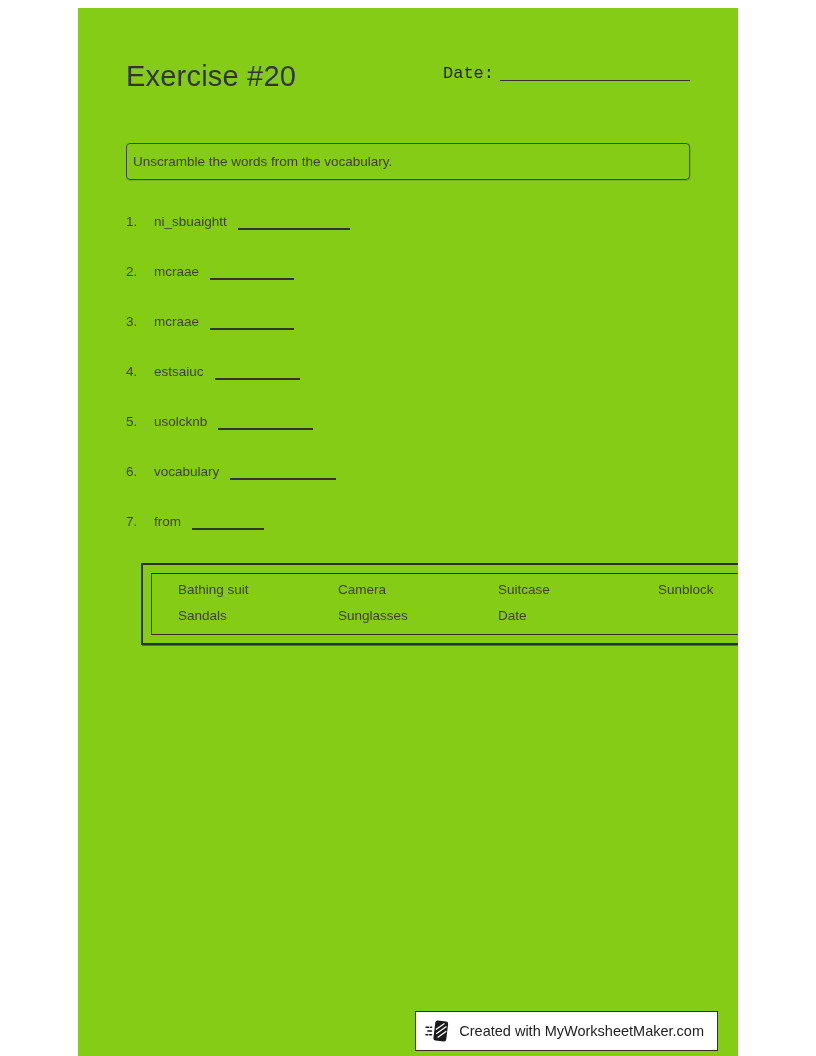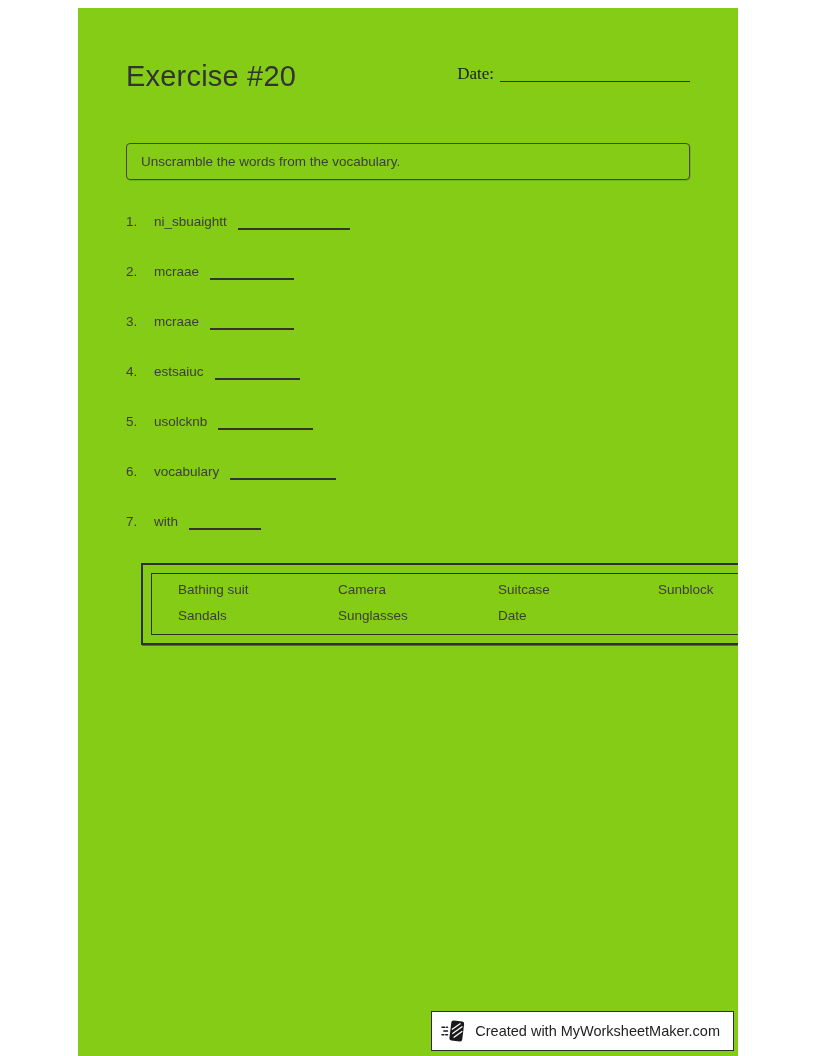--- a/index.html
+++ b/index.html
@@ -26,39 +26,39 @@
     font-size: 29px;
     font-weight: 400;
     color: #333333;
     line-height: 32px;
     letter-spacing: 0.2px;
   }
   .date-area {
     display: flex;
     align-items: baseline;
     margin-top: 4px;
-    font-family: Liberation Serif, serif;
+    font-family: Liberation Mono, monospace;
     font-size: 17px;
     color: #222222;
   }
   .date-line {
     display: inline-block;
     width: 190px;
     height: 0;
     border-bottom: 1.5px solid #333333;
     margin-left: 6px;
     position: relative;
     top: 3px;
   }
   
   .instruction-box {
     margin-top: 51px;
     border: 1px solid #444444;
     border-radius: 4px;
-    padding: 9px 14px;
+    padding: 9px 6px;
     font-size: 13.5px;
     line-height: 17px;
     color: #3d3d3d;
     box-shadow: 0.5px 0.5px 0 rgba(60,60,60,0.35);
   }
   
   .questions {
     margin: 33px 0 0 0;
     padding: 0;
     list-style: none;
@@ -94,21 +94,21 @@
     display: grid;
     grid-template-columns: repeat(4, 160px);
     row-gap: 8px;
     font-size: 13.5px;
     line-height: 18px;
     color: #3d3d3d;
   }
   
   .credit-badge {
     position: absolute;
-    right: 4px;
+    right: 20px;
     bottom: 13px;
     display: flex;
     align-items: center;
     gap: 8px;
     border: 1.5px solid #2f2f2f;
     background: #ffffff;
     padding: 7px 13px 7px 9px;
     font-size: 14.5px;
     color: #222222;
   }
@@ -164,21 +164,21 @@
   </li>
 
   <li class="question">
     <span class="qnum">6.</span>
     <span class="qword">vocabulary</span>
     <span class="qblank" style="width: 106px;"></span>
   </li>
 
   <li class="question">
     <span class="qnum">7.</span>
-    <span class="qword">with</span>
+    <span class="qword">from</span>
     <span class="qblank" style="width: 72px;"></span>
   </li>
 </ol>
 
   <div class="word-bank-outer">
     <div class="word-bank-inner" id="word-bank-grid">
   <span class="bank-word">Bathing suit</span>
 
   <span class="bank-word">Camera</span>
 

